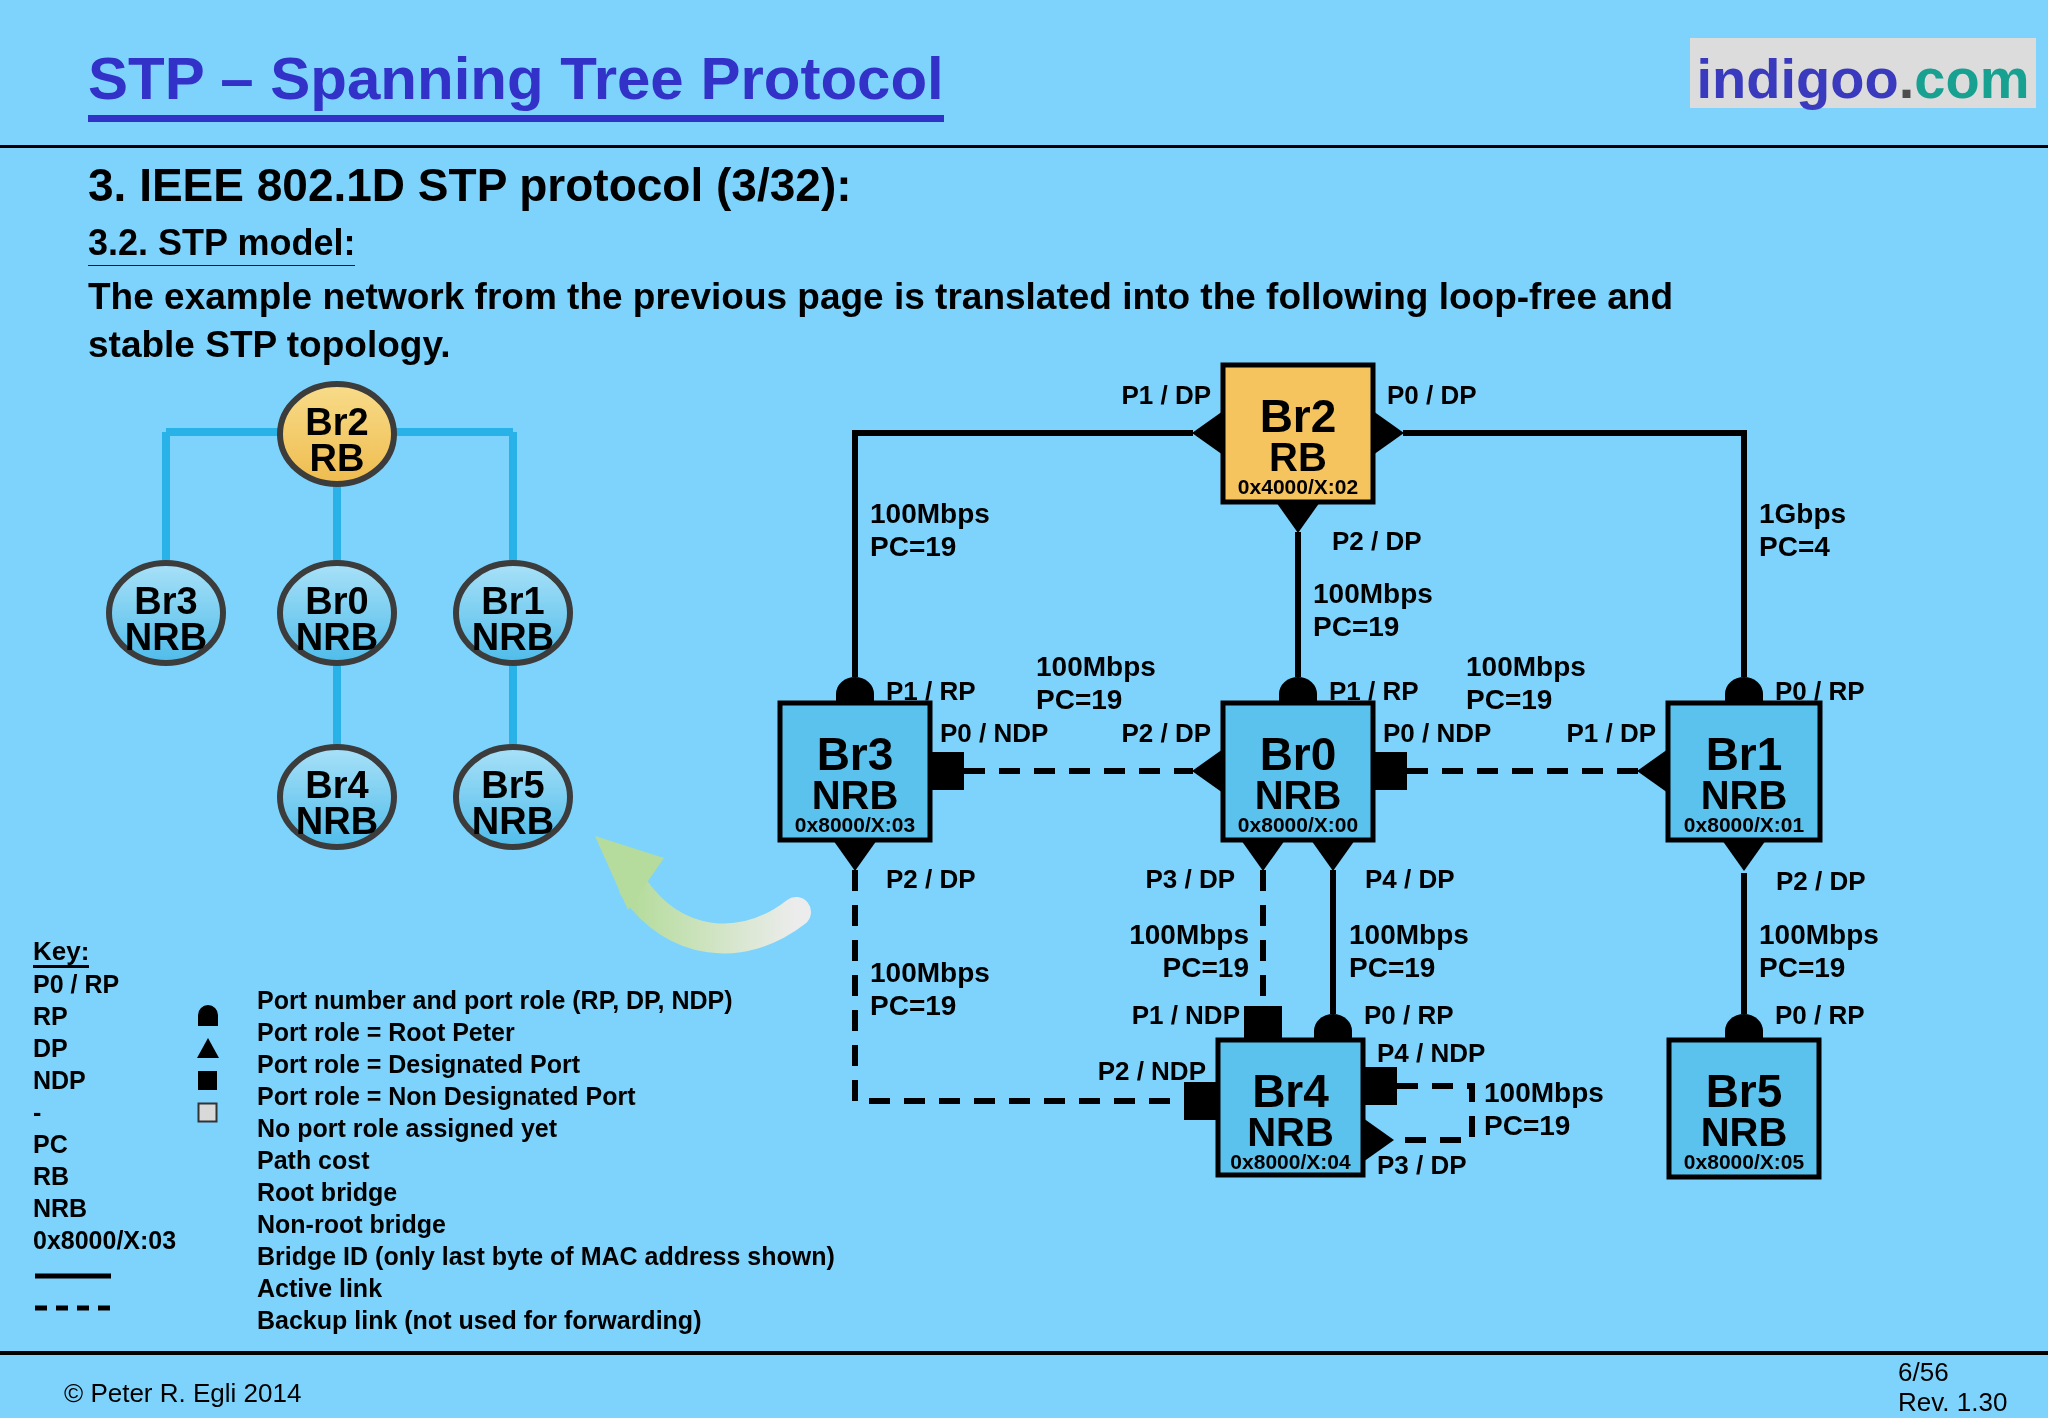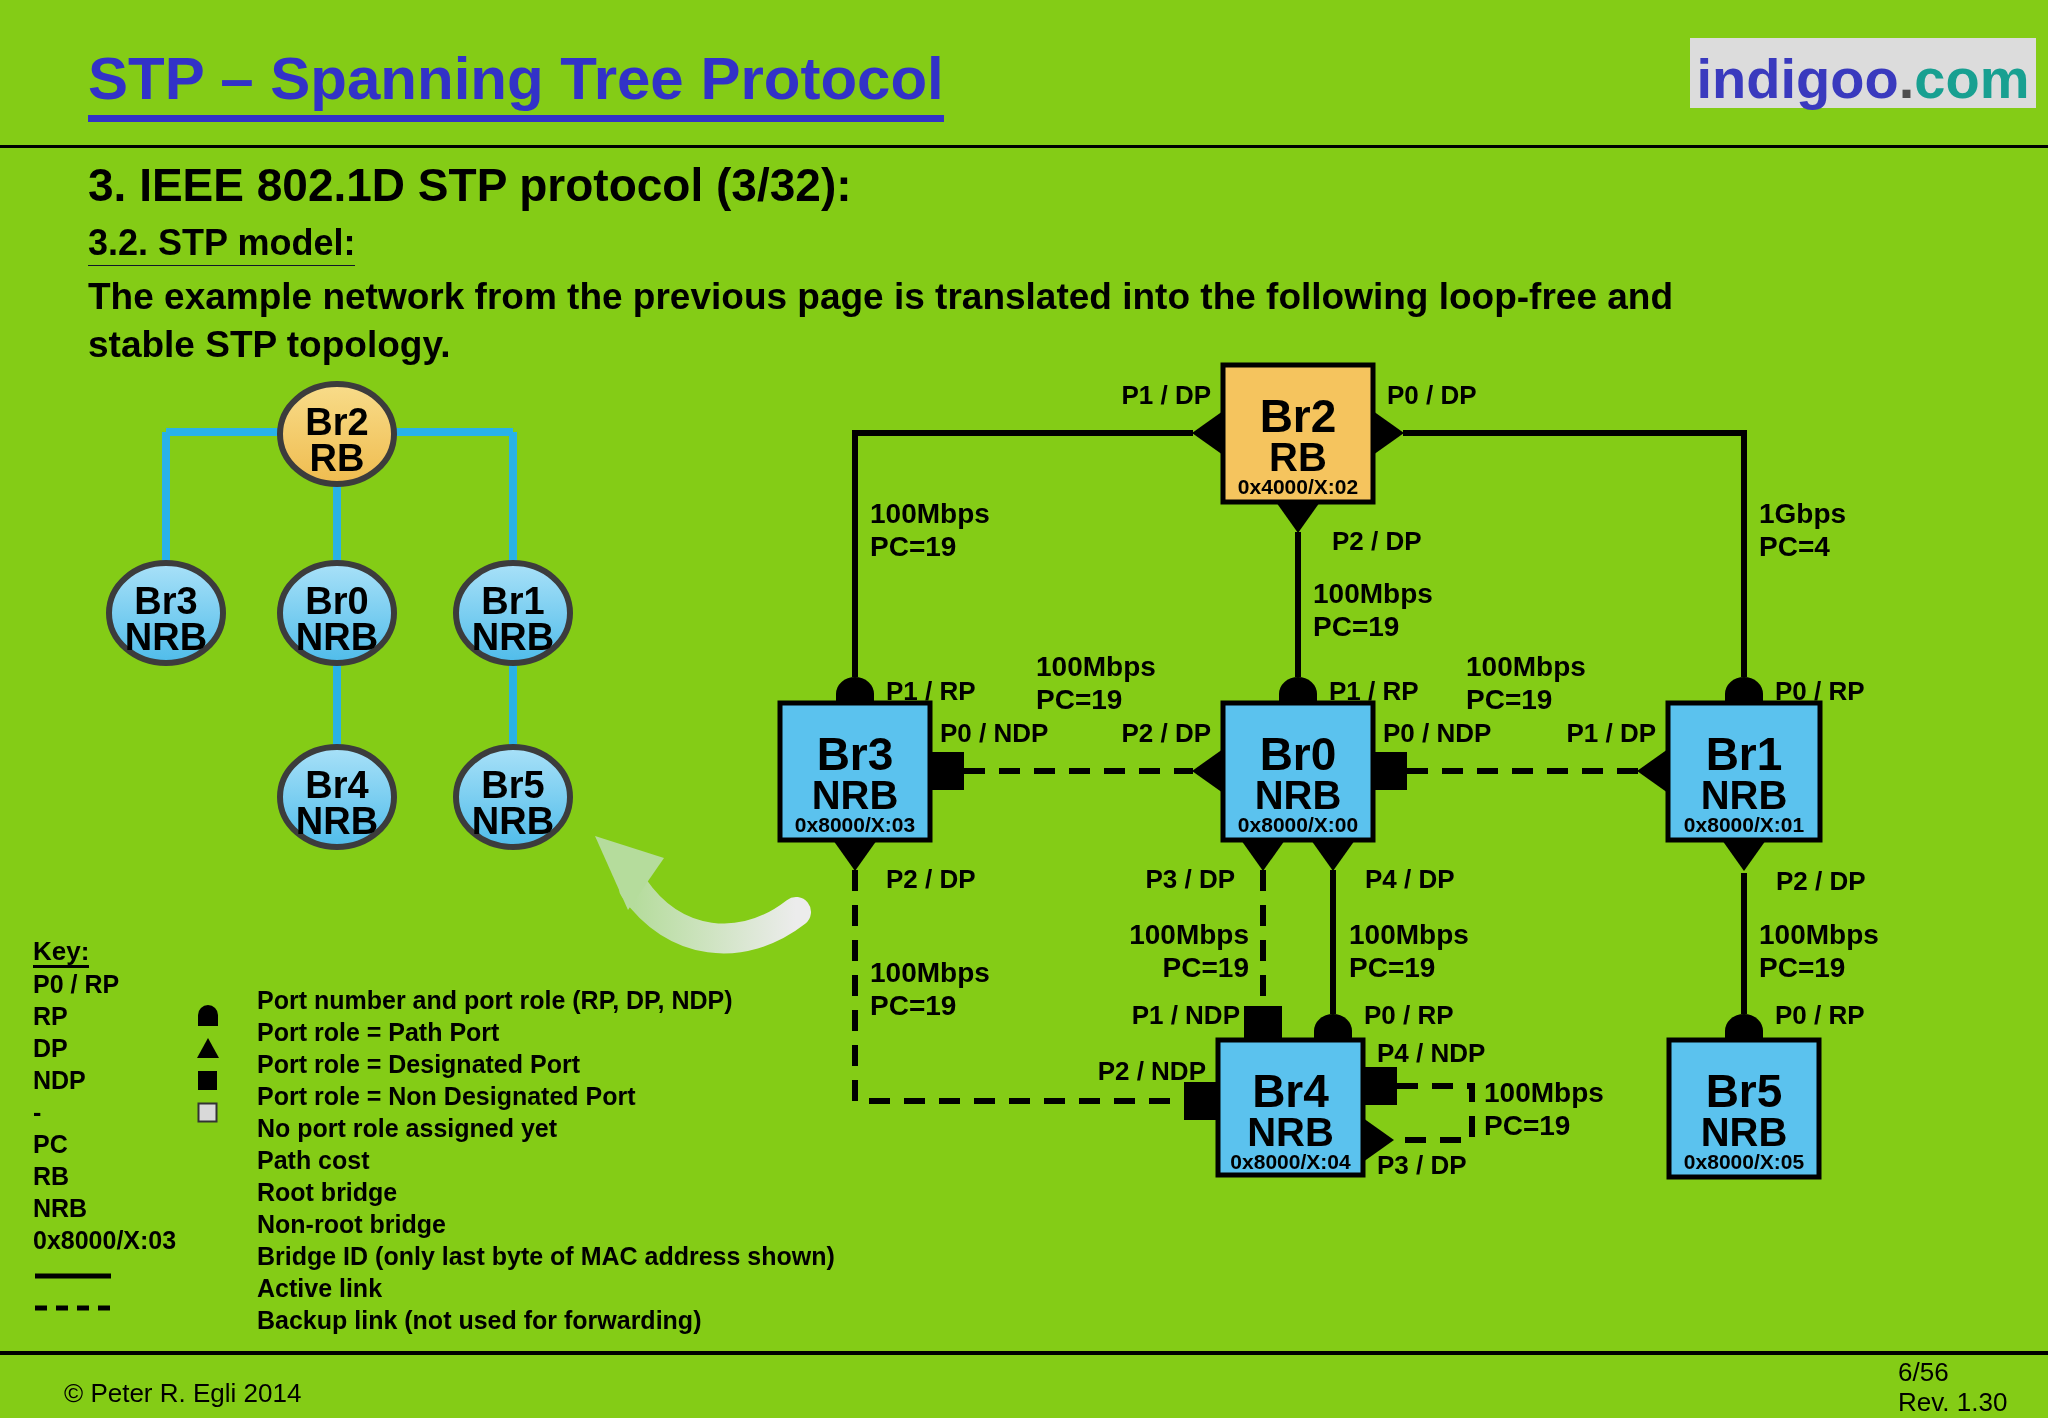--- a/index.html
+++ b/index.html
@@ -1,16 +1,16 @@
 <!DOCTYPE html>
 <html><head>
 <meta charset="utf-8">
 <style>
   html,body{margin:0;padding:0;background:#fff;}
-  #slide{position:relative;width:2048px;height:1418px;background:#84cc16;overflow:hidden;
+  #slide{position:relative;width:2048px;height:1418px;background:#7dd3fc;overflow:hidden;
          font-family:"Liberation Sans",sans-serif;color:#000;}
   .abs{position:absolute;}
   #title{left:88px;top:44px;font-size:60px;font-weight:bold;display:inline-block;
          padding-bottom:2px;border-bottom:7px solid;letter-spacing:0px;}
   #logo{left:1690px;top:38px;width:346px;height:70px;line-height:82px;text-align:center;
         font-size:56px;font-weight:bold;}
   #header-rule{left:0;top:145px;width:2048px;height:3px;background:#000;}
   #heading{left:88px;top:158px;font-size:46px;font-weight:bold;}
   #subheading{left:88px;top:222px;font-size:36px;font-weight:bold;display:inline-block;
               border-bottom:1px solid #0f172a;padding-bottom:1px;}
@@ -237,21 +237,21 @@
           <span class="k-icon"></span>
           <span class="k-desc">Port number and port role (RP, DP, NDP)</span>
         </div>
         <div class="key-row">
           <span class="k-label">RP</span>
           <span class="k-icon">
             <svg width="26" height="26" viewBox="0 0 26 26">
               <path d="M 3,23 L 3,12 A 10,10 0 0 1 23,12 L 23,23 Z" fill="#000000"></path>
             </svg>
           </span>
-          <span class="k-desc">Port role = Path Port</span>
+          <span class="k-desc">Port role = Root Peter</span>
         </div>
         <div class="key-row">
           <span class="k-label">DP</span>
           <span class="k-icon">
             <svg width="26" height="26" viewBox="0 0 26 26">
               <path d="M 2,23 L 24,23 L 13,3 Z" fill="#000000"></path>
             </svg>
           </span>
           <span class="k-desc">Port role = Designated Port</span>
         </div>

